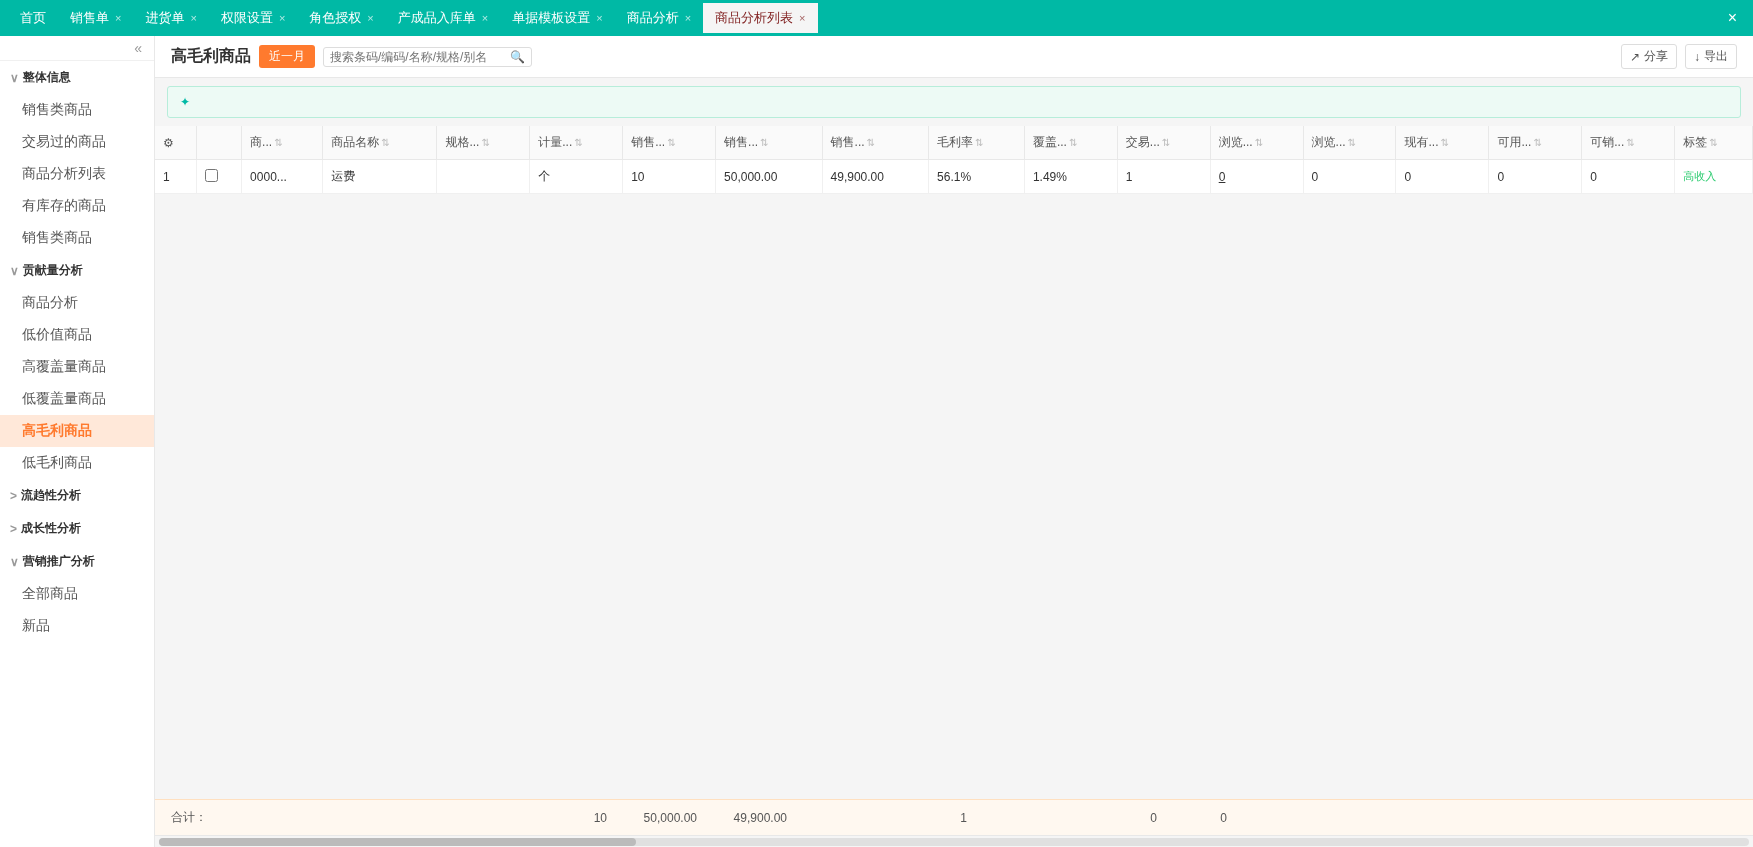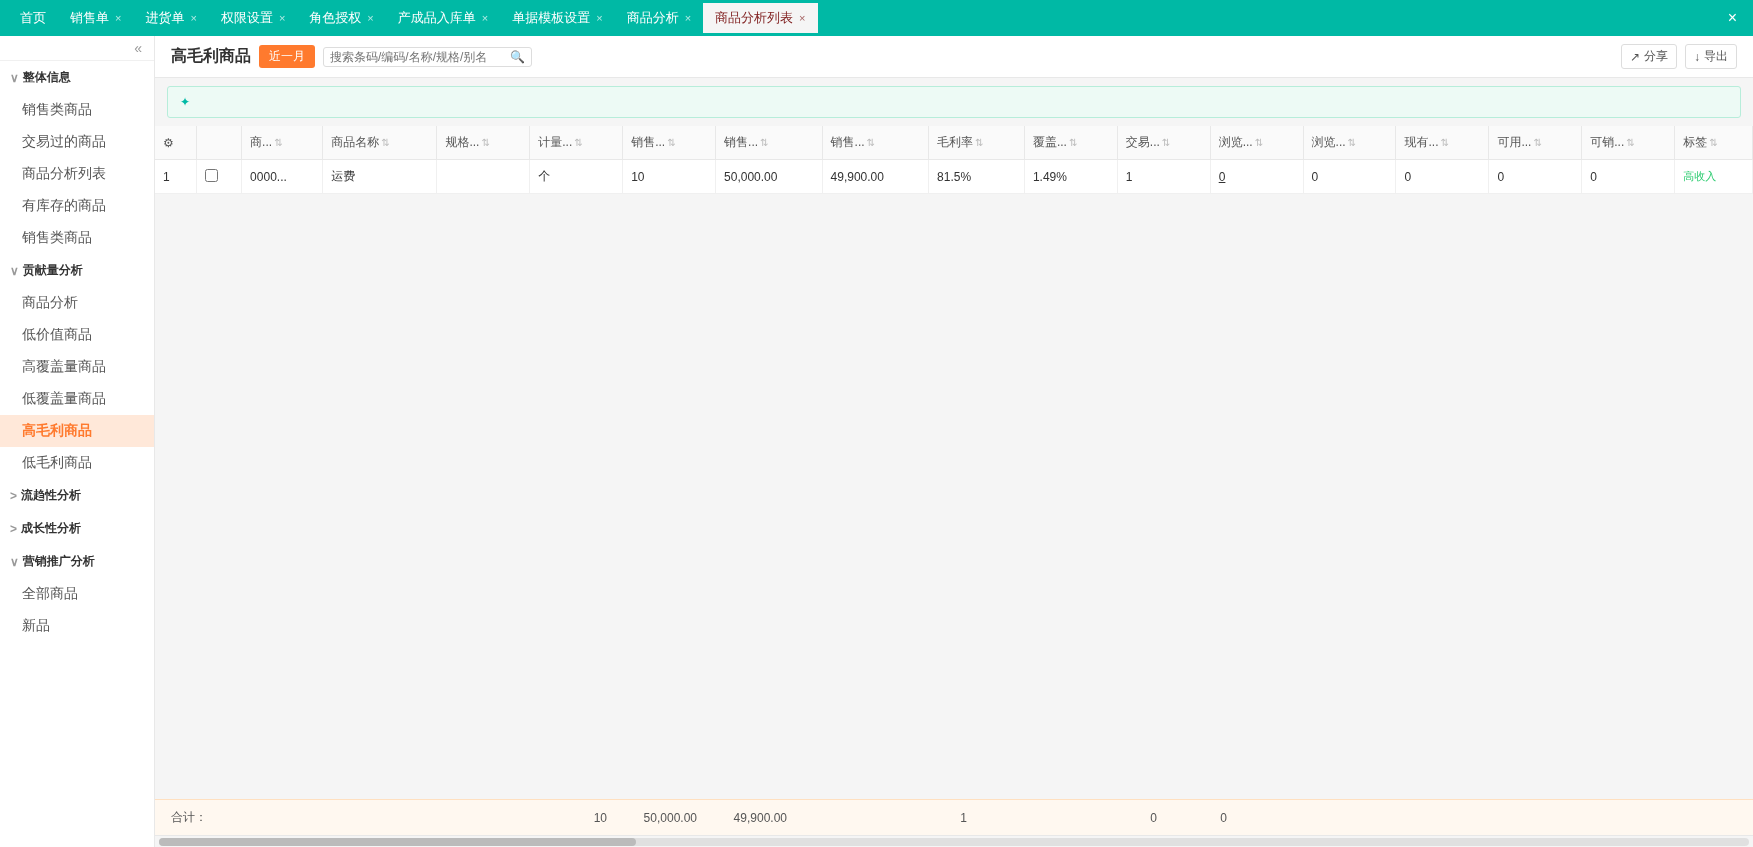--- a/index.html
+++ b/index.html
@@ -414,21 +414,21 @@
             <tr>
               <td>1</td>
               <td><input type="checkbox" style=""></td>
               <td>0000...</td>
               <td>运费</td>
               <td></td>
               <td>个</td>
               <td>10</td>
               <td>50,000.00</td>
               <td>49,900.00</td>
-              <td>81.5%</td>
+              <td>56.1%</td>
               <td>1.49%</td>
               <td>1</td>
               <td class="underline-link">0</td>
               <td>0</td>
               <td>0</td>
               <td>0</td>
               <td>0</td>
               <td class="tag-high-income">高收入</td>
             </tr>
           </tbody>

